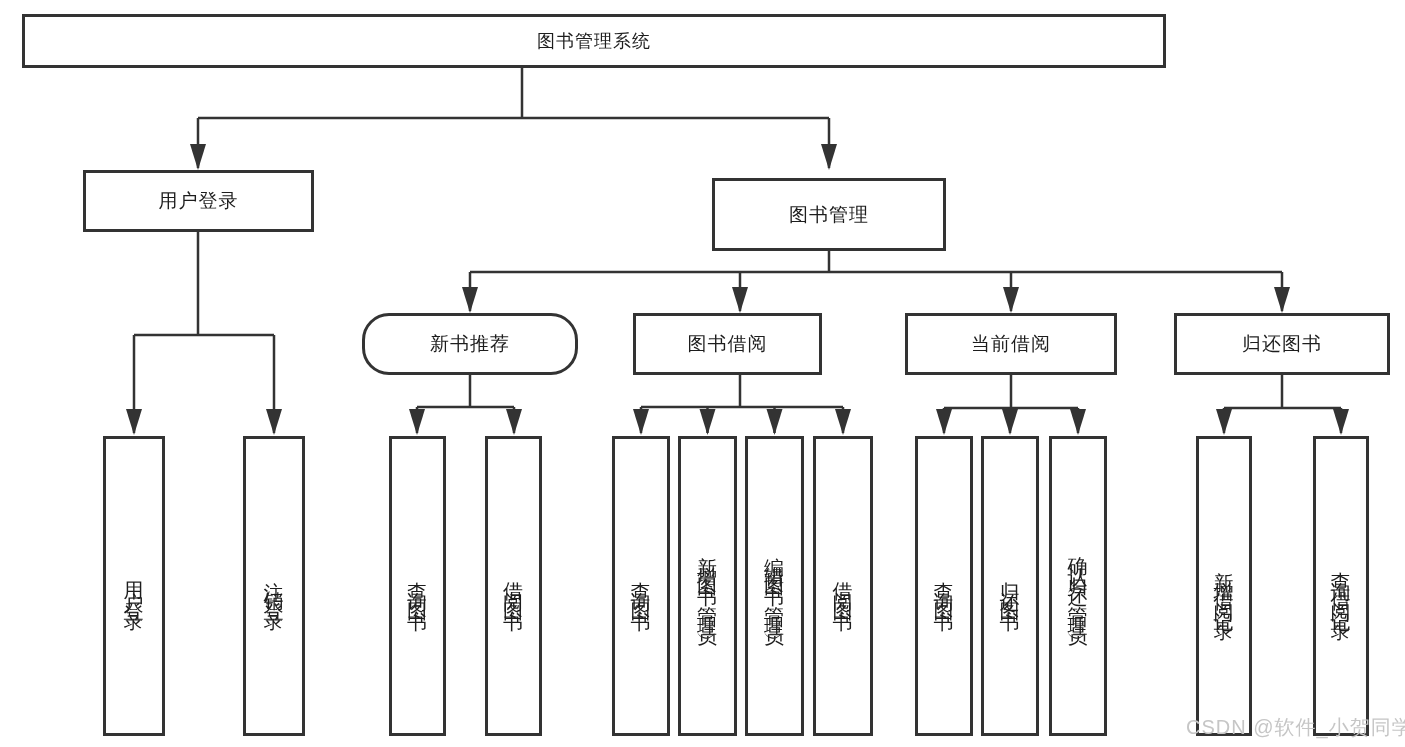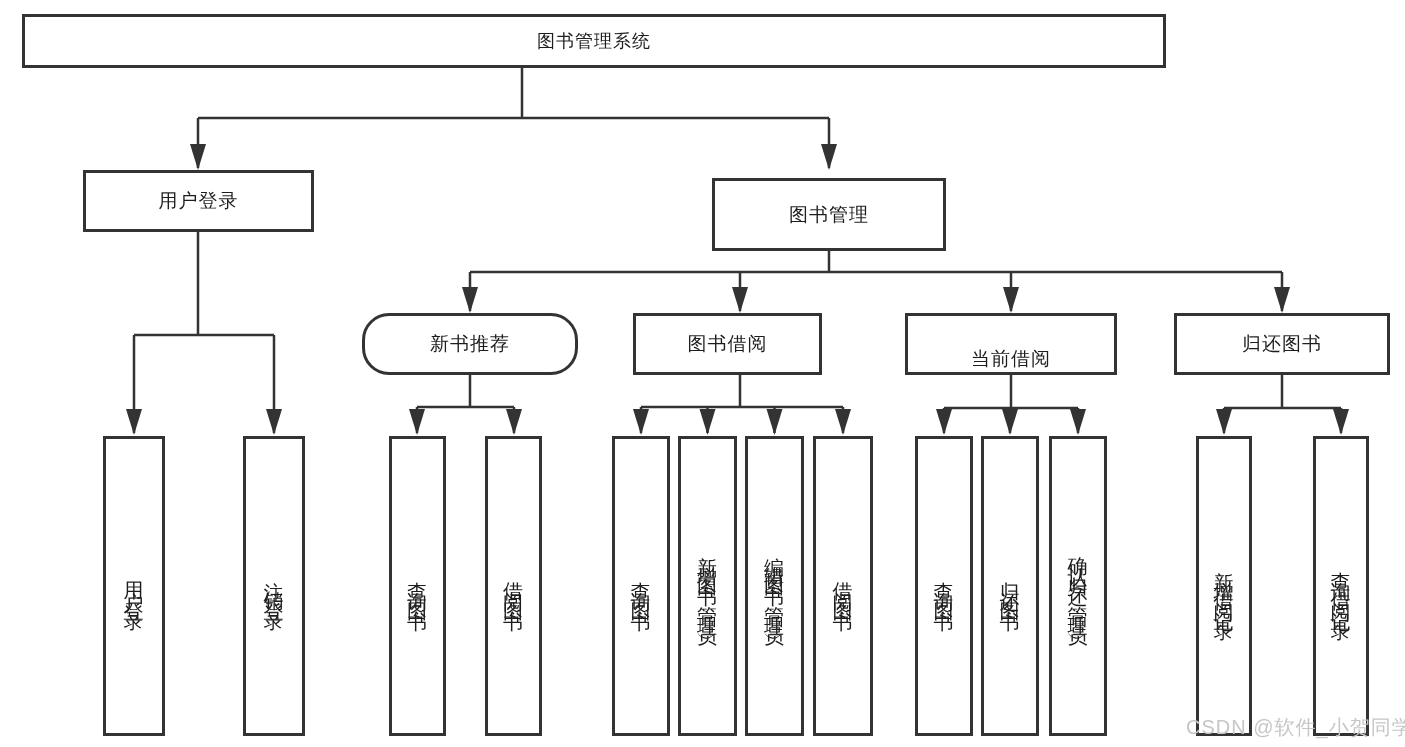--- a/index.html
+++ b/index.html
@@ -120,21 +120,21 @@
   <div class="box" style="left:712px; top:178px; width:234px; height:73px;">
     <span class="h-label">图书管理</span>
   </div>
 
   <div class="box" style="left:362px; top:313px; width:216px; height:62px;border-radius:27px;">
     <span class="h-label">新书推荐</span>
   </div>
   <div class="box" style="left:633px; top:313px; width:189px; height:62px;">
     <span class="h-label">图书借阅</span>
   </div>
-  <div class="box" style="left:905px; top:313px; width:212px; height:62px;align-items:flex-end;">
+  <div class="box" style="left:905px; top:313px; width:212px; height:62px;">
     <span class="h-label">当前借阅</span>
   </div>
   <div class="box" style="left:1174px; top:313px; width:216px; height:62px;">
     <span class="h-label">归还图书</span>
   </div>
 
   <div class="box leaf" style="left:103px; width:62px;">
     <span class="v-label">用户登录</span>
   </div>
   <div class="box leaf" style="left:243px; width:62px;">

